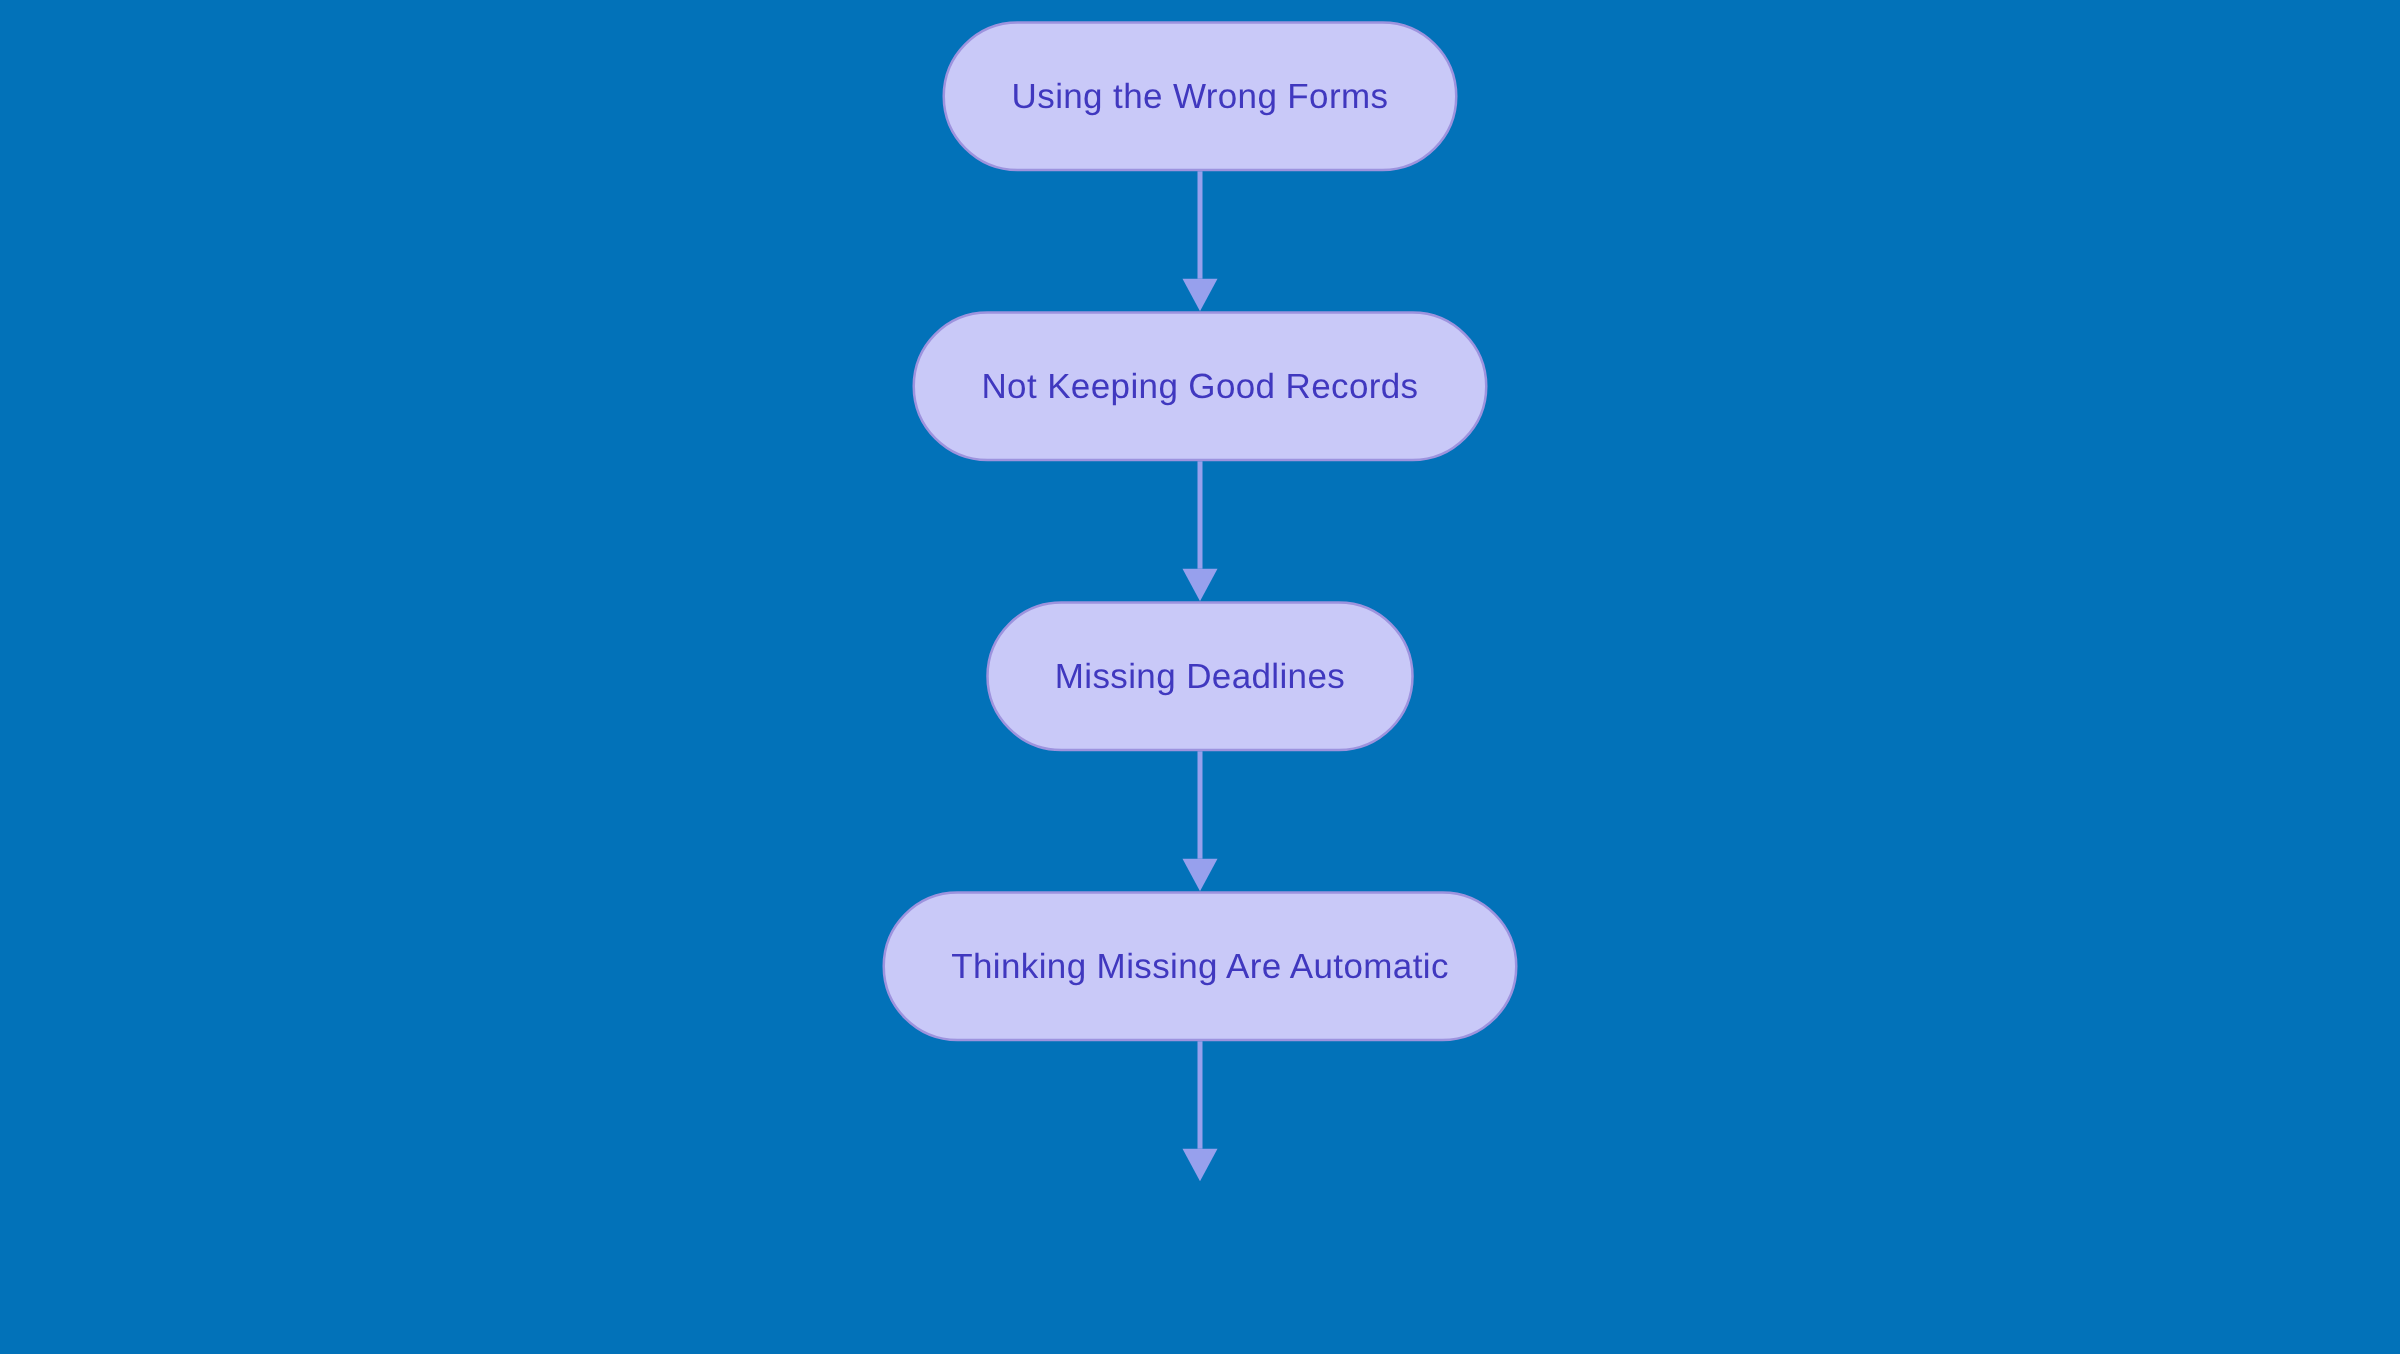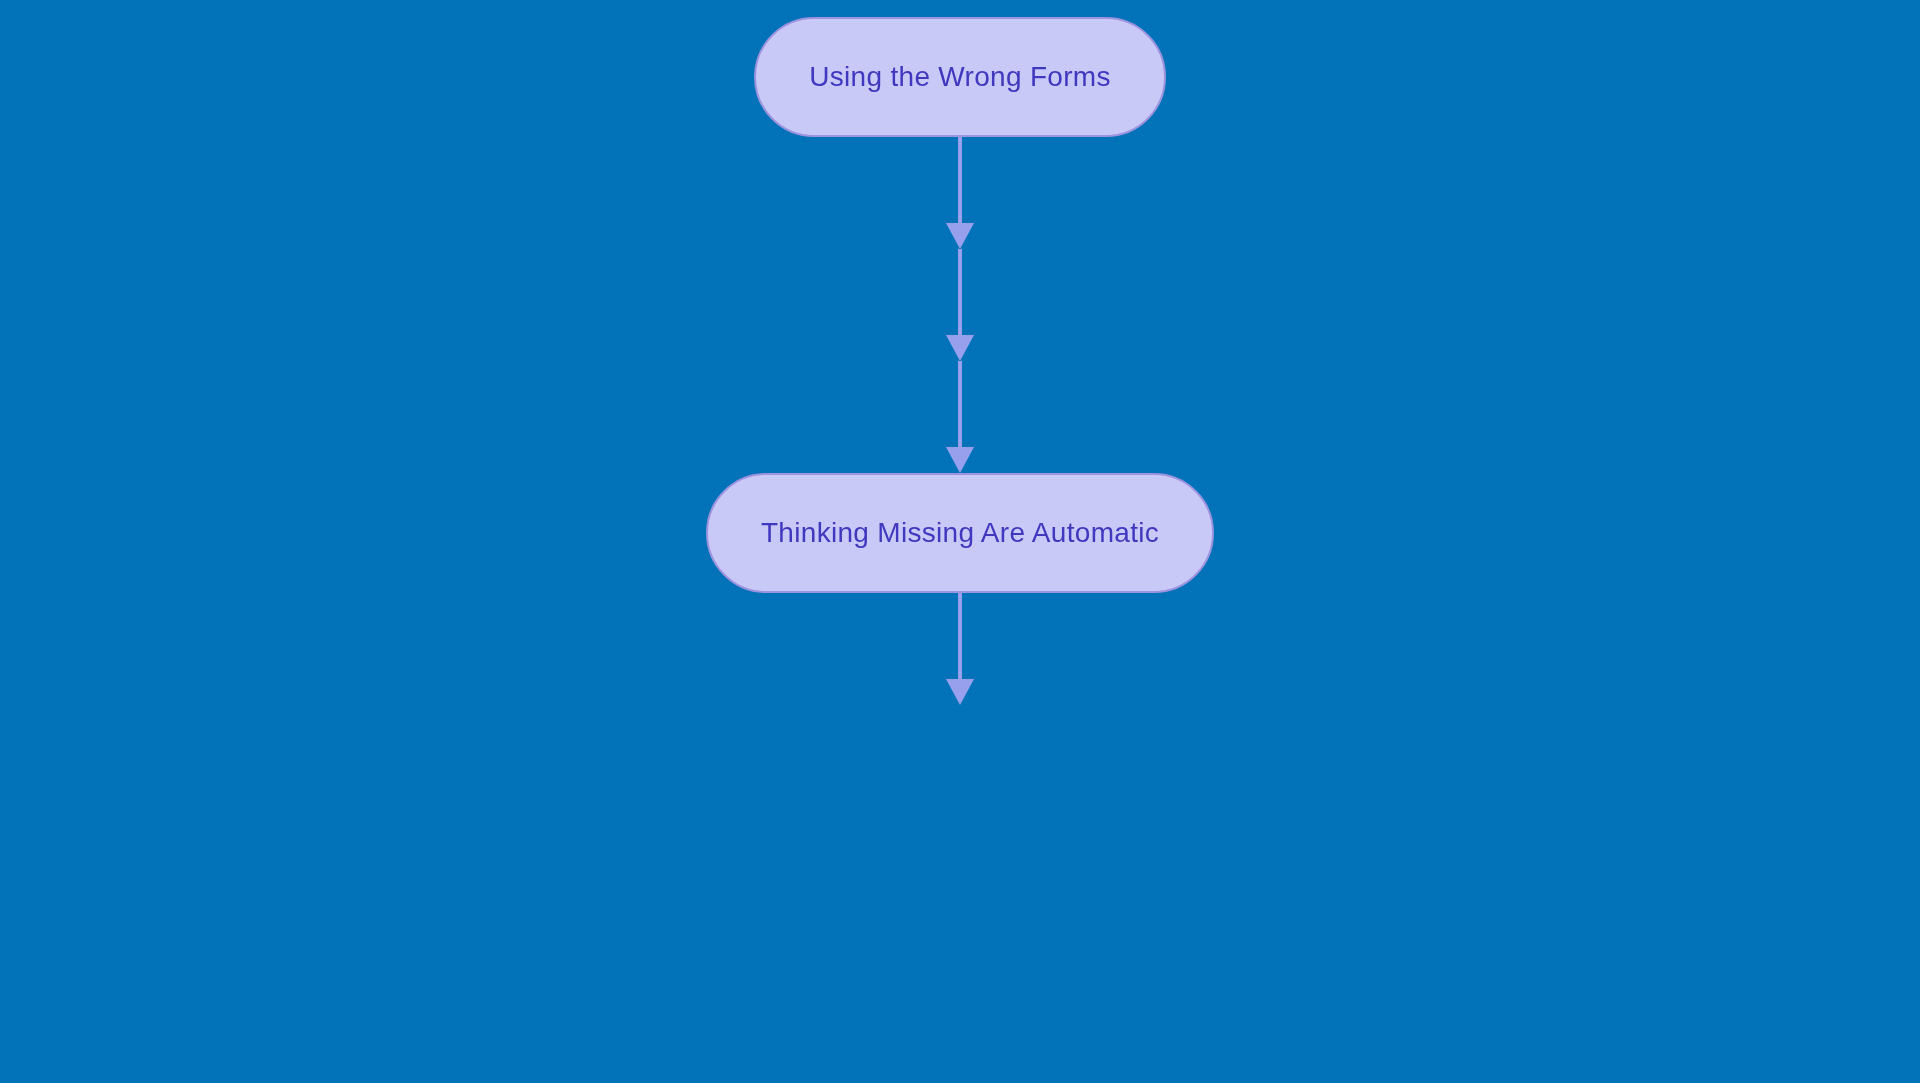--- a/index.html
+++ b/index.html
@@ -70,26 +70,32 @@
 
   <div class="flow-node">
     <span class="node-label">Using the Wrong Forms</span>
   </div>
 
   <div class="edge">
     <div class="arrow-line"></div>
     <div class="arrowhead"></div>
   </div>
 
+  <div class="flow-node">
+    <span class="node-label">Not Keeping Good Records</span>
+  </div>
 
   <div class="edge">
     <div class="arrow-line"></div>
     <div class="arrowhead"></div>
   </div>
 
+  <div class="flow-node">
+    <span class="node-label">Missing Deadlines</span>
+  </div>
 
   <div class="edge">
     <div class="arrow-line"></div>
     <div class="arrowhead"></div>
   </div>
 
   <div class="flow-node">
     <span class="node-label">Thinking Missing Are Automatic</span>
   </div>
 

